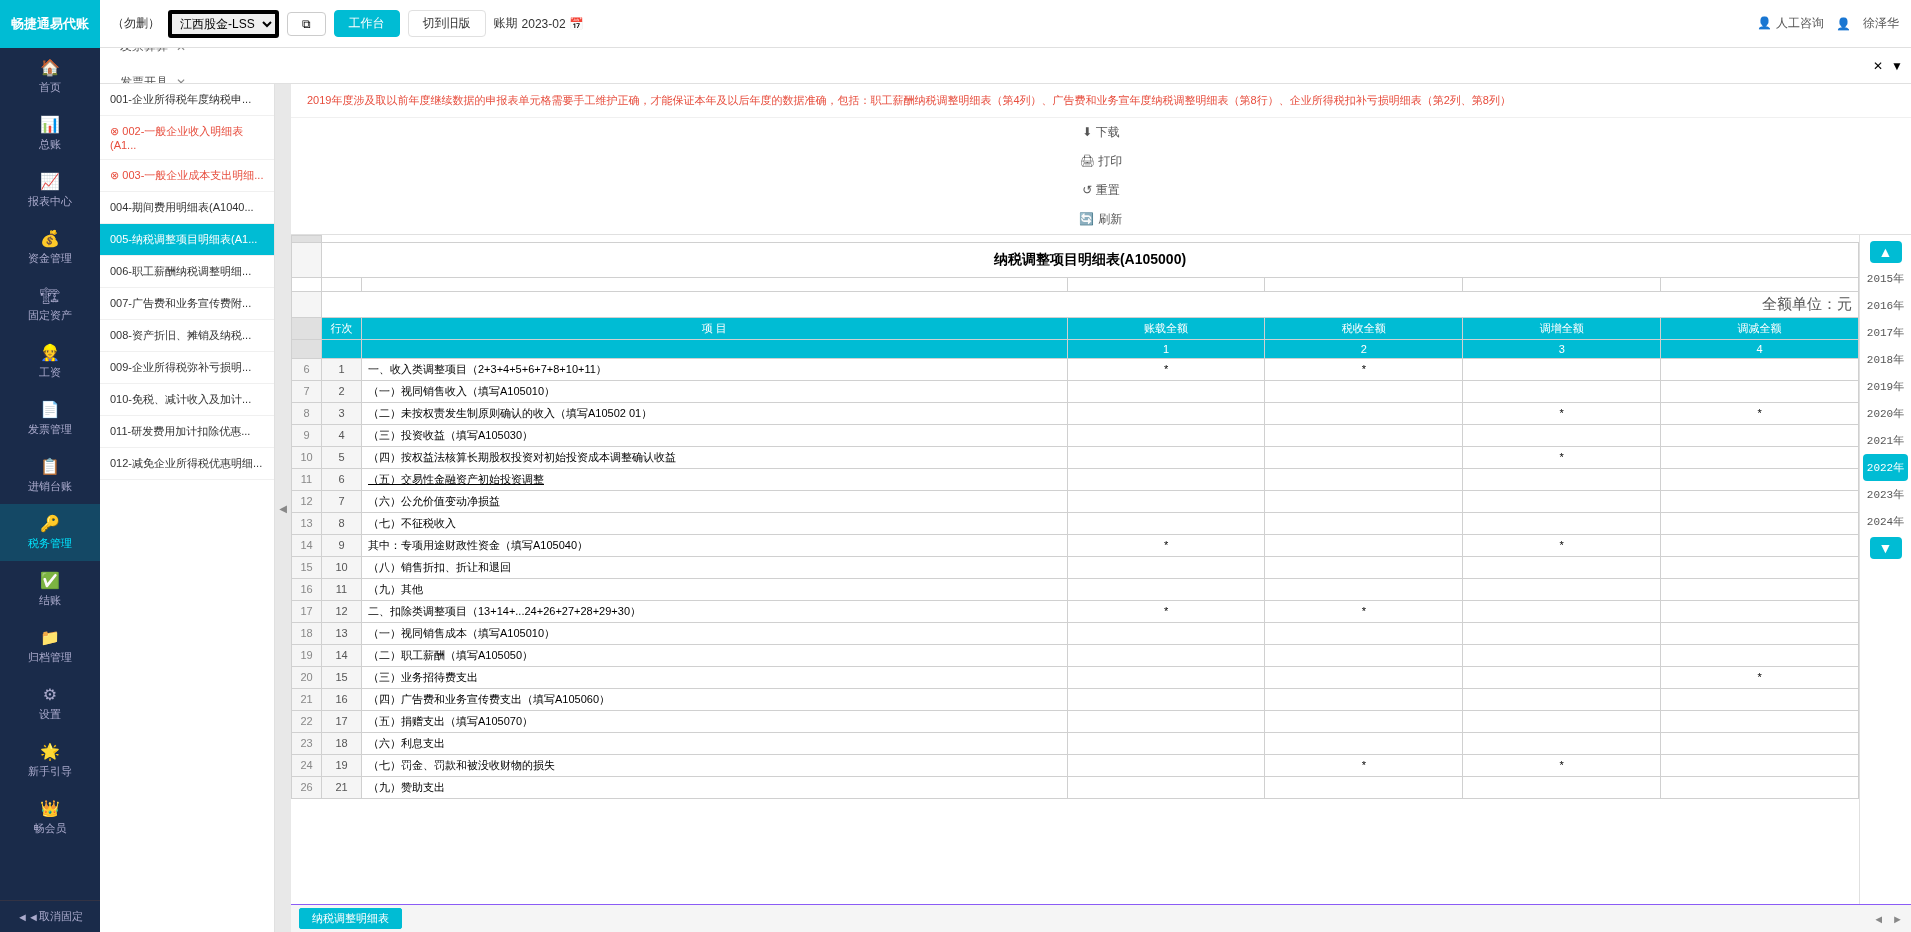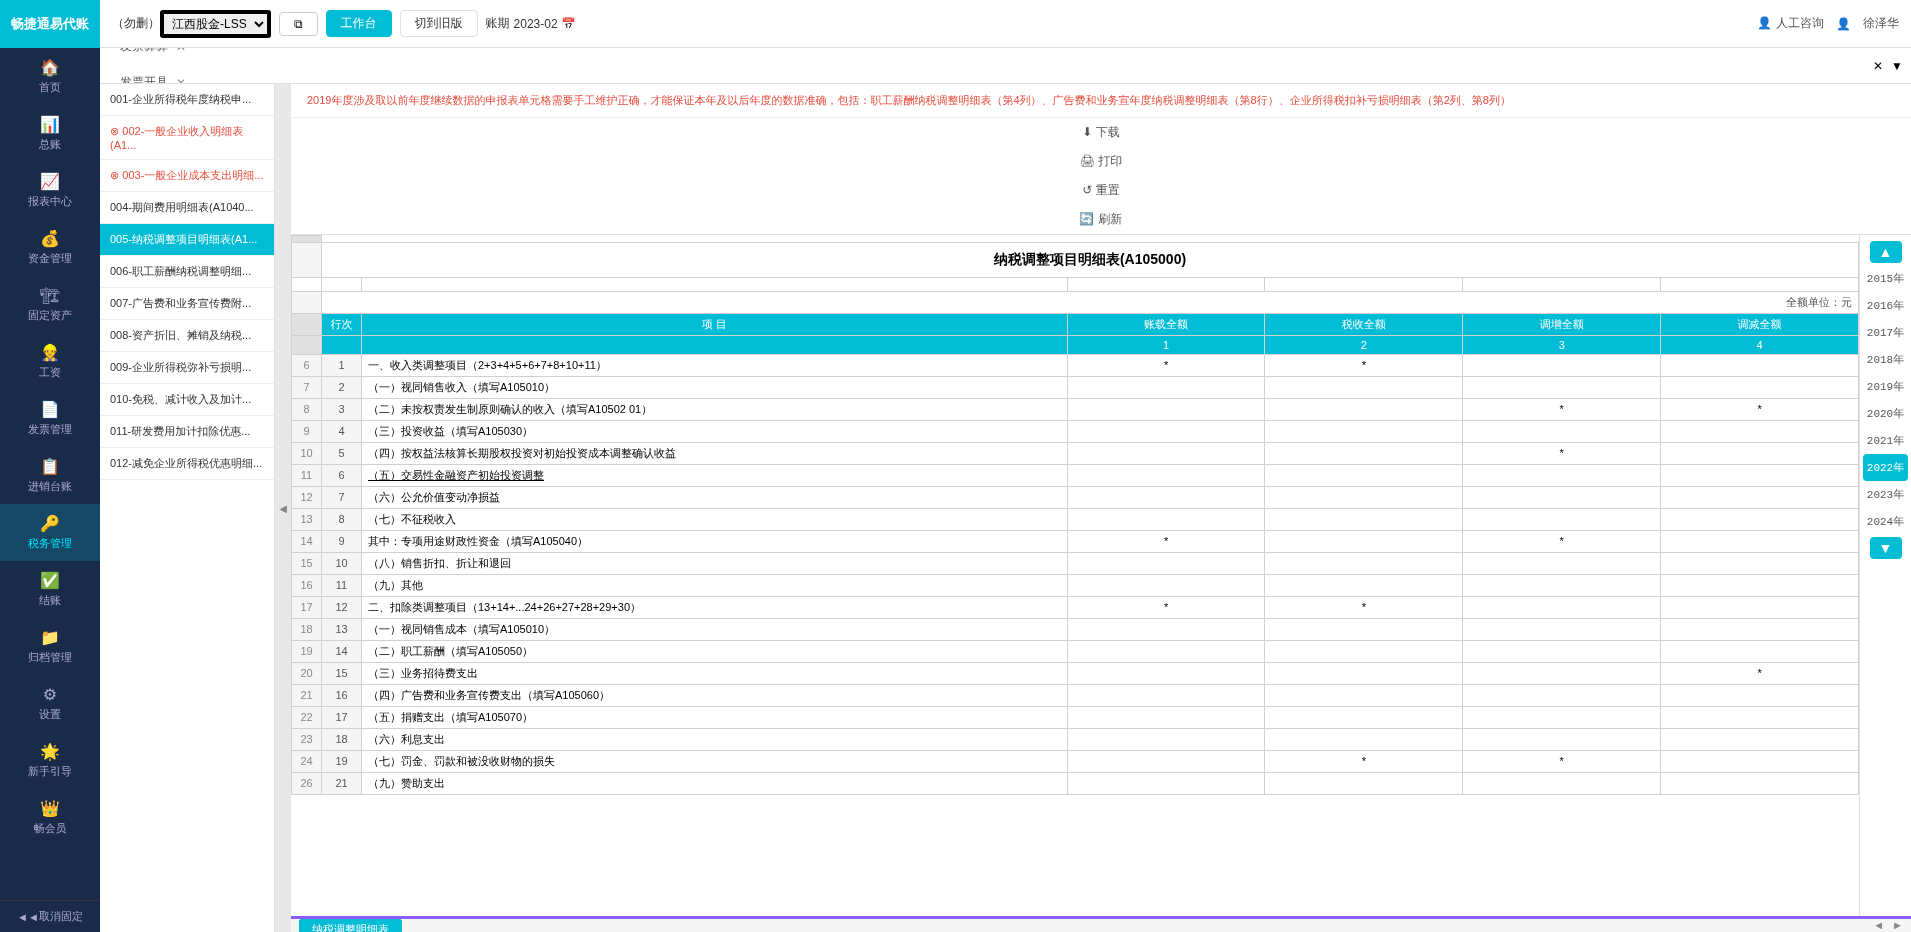--- a/index.html
+++ b/index.html
@@ -11,21 +11,21 @@
     .sidebar-item { display: flex; flex-direction: column; align-items: center; padding: 10px 4px; cursor: pointer; color: #aac; font-size: 11px; gap: 3px; }
     .sidebar-item.active { background: rgba(0,188,212,0.2); color: #00e5ff; }
     .sidebar-item .si-icon { font-size: 16px; }
     .sidebar-bottom { margin-top: auto; border-top: 1px solid #334; padding: 8px 4px; display: flex; align-items: center; justify-content: center; font-size: 11px; color: #aac; cursor: pointer; }
 
     
     .main { flex: 1; display: flex; flex-direction: column; overflow: hidden; }
 
     
     .topbar { height: 48px; background: #fff; display: flex; align-items: center; padding: 0 12px; gap: 8px; border-bottom: 1px solid #e0e0e0; flex-shrink: 0; }
-    .topbar-company { display: flex; align-items: center; gap: 0; font-size: 12px; color: #333; }
+    .topbar-company { display: flex; align-items: center; gap: 8px; font-size: 12px; color: #333; }
     .topbar-company select { border: 4px solid #000000; border-radius: 3px; padding: 2px 4px; font-size: 12px; }
     .topbar-btn { padding: 4px 14px; border-radius: 4px; border: 1px solid #ccc; background: #fff; cursor: pointer; font-size: 12px; }
     .topbar-btn.primary { background: #00bcd4; color: #fff; border-color: #00bcd4; }
     .topbar-btn.outline { background: #fff; color: #333; border: 1px solid #e0e0e0; }
     .topbar-period { display: flex; align-items: center; gap: 4px; font-size: 12px; color: #333; }
     .topbar-right { margin-left: auto; display: flex; align-items: center; gap: 12px; font-size: 12px; color: #555; }
 
     
     .tabbar { background: #fff; display: flex; align-items: center; padding: 0 8px; border-bottom: 1px solid #e0e0e0; flex-shrink: 0; height: 36px; overflow-x: auto; }
     .tab { padding: 0 12px; height: 36px; display: flex; align-items: center; gap: 4px; cursor: pointer; font-size: 12px; color: #555; white-space: nowrap; border-bottom: 2px solid transparent; }
@@ -61,21 +61,21 @@
     
     .spreadsheet-wrapper { flex: 1; overflow: auto; position: relative; }
     .spreadsheet { border-collapse: collapse; width: 100%; font-size: 11px; }
     .spreadsheet th, .spreadsheet td { border: 1px solid #d0d0d0; padding: 3px 6px; white-space: nowrap; }
     .spreadsheet th { background: #00bcd4; color: #fff; text-align: center; font-weight: normal; }
     .spreadsheet td { background: #fff; }
     .spreadsheet td.row-num { background: #f5f5f5; text-align: center; color: #888; width: 30px; }
     .spreadsheet td.col-a { background: #f5f5f5; text-align: center; color: #555; width: 40px; }
 
     
-    .bottom-tabbar { height: 16px; background: #f5f5f5; border-top: 3px solid #8b5cf6; display: flex; align-items: flex-start; padding: 0 8px; font-size: 11px; flex-shrink: 0; }
+    .bottom-tabbar { height: 28px; background: #f5f5f5; border-top: 1px solid #8b5cf6; display: flex; align-items: center; padding: 0 8px; font-size: 11px; flex-shrink: 0; }
     .bottom-tab { padding: 2px 12px; border: 1px solid #ccc; background: #fff; cursor: pointer; border-radius: 2px; }
     .bottom-tab.active { background: #00bcd4; color: #fff; border-color: #00bcd4; }
     .bottom-right { margin-left: auto; display: flex; align-items: center; gap: 8px; color: #888; }
   </style>
 </head>
 <body>
 
 <div class="sidebar">
   <div class="sidebar-logo">畅捷通易代账</div>
   <div id="nav-items">
@@ -230,21 +230,21 @@
                   <td style="height: 14px;"></td>
                   <td style="height: 14px;"></td>
                   <td style="height: 14px;"></td>
                   <td style="height: 14px;"></td>
                   <td style="height: 14px;"></td>
                   <td style="height: 14px;"></td>
                   <td style="height: 14px;"></td>
                 </tr>
                 <tr>
                   <td class="row-num"></td>
-                  <td colspan="6" style="text-align: right; font-size: 11px; color: rgb(85, 85, 85);">全额单位：元</td>
+                  <td colspan="6" style="text-align: right; font-size: 15px; color: rgb(85, 85, 85);">全额单位：元</td>
                 </tr>
                 <tr>
                   <th style="background: rgb(224, 224, 224); color: rgb(136, 136, 136);"></th>
                   <th style="background: rgb(0, 188, 212); color: rgb(255, 255, 255); text-align: center;">行次</th>
                   <th style="background: rgb(0, 188, 212); color: rgb(255, 255, 255); text-align: center;">项 目</th>
                   <th style="background: rgb(0, 188, 212); color: rgb(255, 255, 255); text-align: center;">账载全额</th>
                   <th style="background: rgb(0, 188, 212); color: rgb(255, 255, 255); text-align: center;">税收全额</th>
                   <th style="background: rgb(0, 188, 212); color: rgb(255, 255, 255); text-align: center;">调增全额</th>
                   <th style="background: rgb(0, 188, 212); color: rgb(255, 255, 255); text-align: center;">调减全额</th>
                 </tr>

